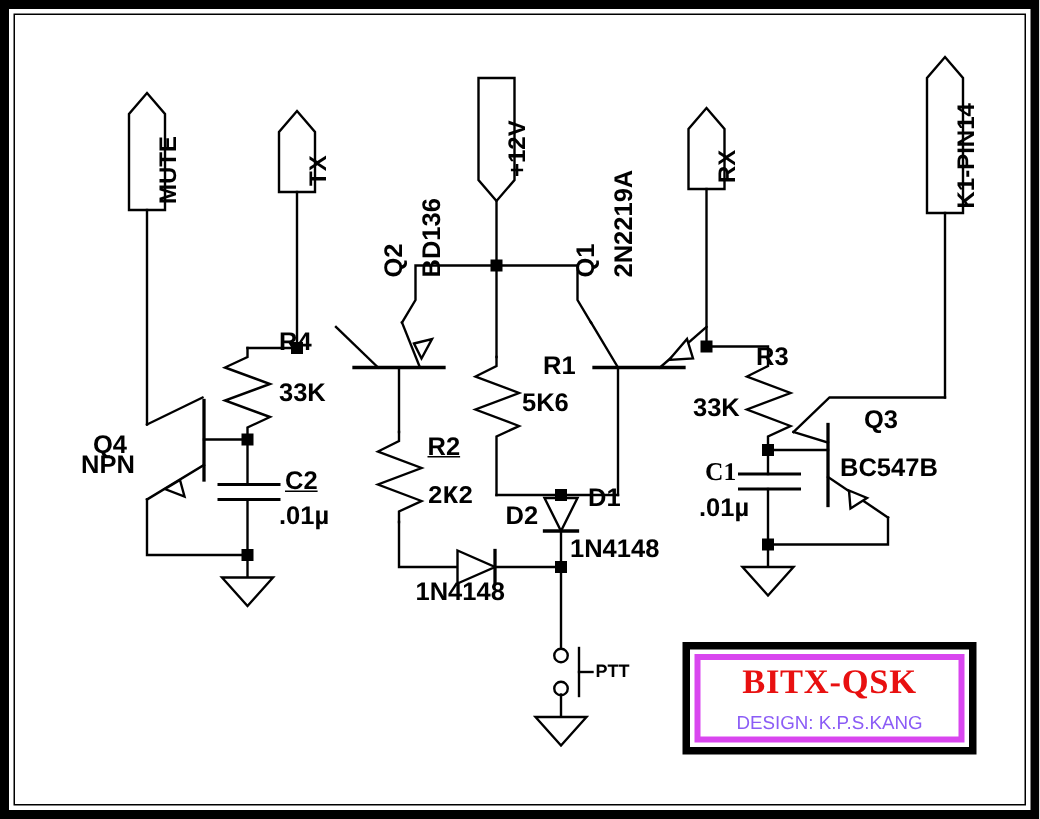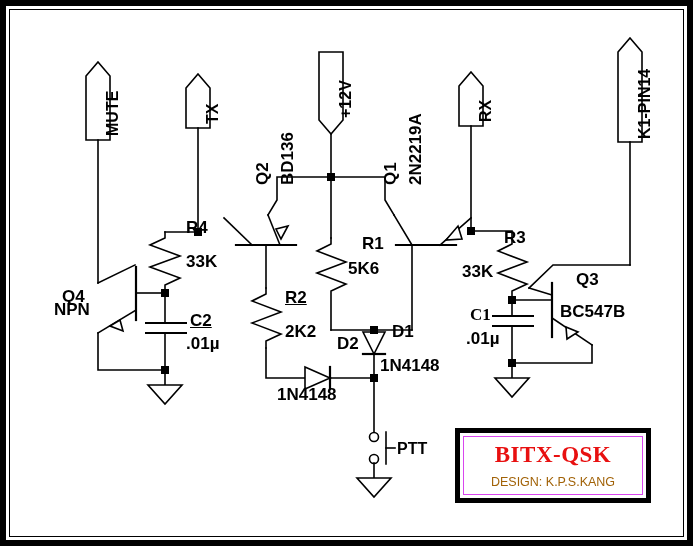--- a/index.html
+++ b/index.html
@@ -7,27 +7,27 @@
   #sheet{position:relative;width:693px;height:546px;background:#ffffff;overflow:hidden;}
   #frame-outer{position:absolute;left:0;top:0;width:693px;height:546px;box-sizing:border-box;border:6px solid #000;}
   #frame-inner{position:absolute;left:9px;top:9px;width:675px;height:528px;box-sizing:border-box;border:1px solid #000;}
   svg.sch{position:absolute;left:0;top:0;width:693px;height:546px;}
   .lbl{position:absolute;font-family:"Liberation Sans",sans-serif;font-weight:bold;color:#000;white-space:nowrap;}
   .vlbl{position:absolute;font-family:"Liberation Sans",sans-serif;font-weight:bold;color:#000;white-space:nowrap;
         transform-origin:0 0;transform:rotate(-90deg);}
   .flag-txt{font-size:16px;letter-spacing:0px;}
   .refdes{font-size:17px;}
   .val{font-size:17px;}
-  .ptt{font-size:16px;text-align:center;}
+  .ptt{font-size:12px;text-align:center;}
   #titleblock{position:absolute;left:455px;top:428px;width:196px;height:75px;
       background:#fff;border:5px solid #000;box-sizing:border-box;}
-  #titleblock .inner{position:absolute;left:3px;top:3px;right:3px;bottom:3px;border:1px solid #d946ef;box-sizing:border-box;
+  #titleblock .inner{position:absolute;left:3px;top:3px;right:3px;bottom:3px;border:4px solid #d946ef;box-sizing:border-box;
       display:flex;flex-direction:column;align-items:center;justify-content:center;}
   #tb-title{font-family:"Liberation Serif",serif;font-weight:bold;font-size:23px;color:#e81010;letter-spacing:.5px;}
-  #tb-design{font-family:"Liberation Sans",sans-serif;font-size:12.5px;color:#a16207;margin-top:7px;}
+  #tb-design{font-family:"Liberation Sans",sans-serif;font-size:12.5px;color:#8b5cf6;margin-top:7px;}
 </style>
 </head>
 <body>
 
 <div id="sheet">
 
   <div id="frame-outer"></div>
   <div id="frame-inner"></div>
 
   <svg class="sch" viewBox="0 0 693 546">
@@ -153,21 +153,21 @@
   <div class="lbl refdes" style="left:62px;top:271px;margin-top:16px;">Q4</div>
   <div class="lbl refdes" style="left:54px;top:300px;">NPN</div>
 
   <div class="lbl refdes" style="left:186px;top:218px;text-align:right;">R4</div>
   <div class="lbl val" style="left:186px;top:252px;">33K</div>
 
   <div class="lbl refdes" style="left:190px;top:311px;text-decoration:underline;">C2</div>
   <div class="lbl val" style="left:186px;top:334px;">.01µ</div>
 
   <div class="lbl refdes" style="left:285px;top:288px;text-decoration:underline;">R2</div>
-  <div class="lbl val" style="left:285px;top:322px;">2K2</div>
+  <div class="lbl val" style="left:285px;top:322px;font-family:Liberation Mono, monospace;">2K2</div>
 
   <div class="lbl refdes" style="left:321px;top:334px;margin-left:16px;">D2</div>
   <div class="lbl val" style="left:277px;top:385px;">1N4148</div>
 
   <div class="lbl refdes" style="left:352px;top:234px;margin-left:10px;">R1</div>
   <div class="lbl val" style="left:348px;top:259px;">5K6</div>
 
   <div class="lbl refdes" style="left:392px;top:322px;">D1</div>
   <div class="lbl val" style="left:380px;top:356px;">1N4148</div>
 

